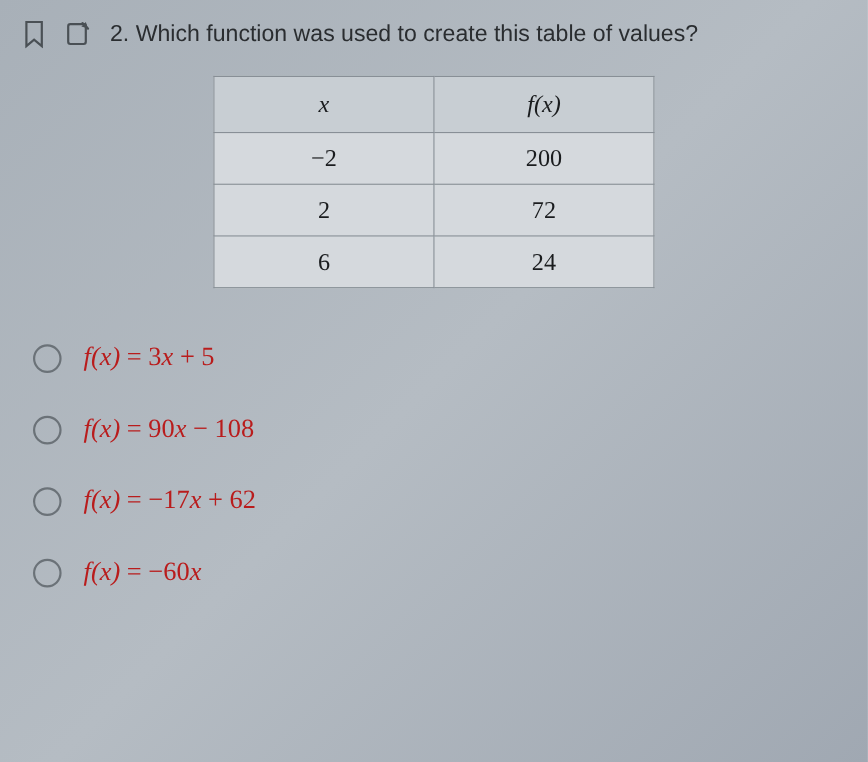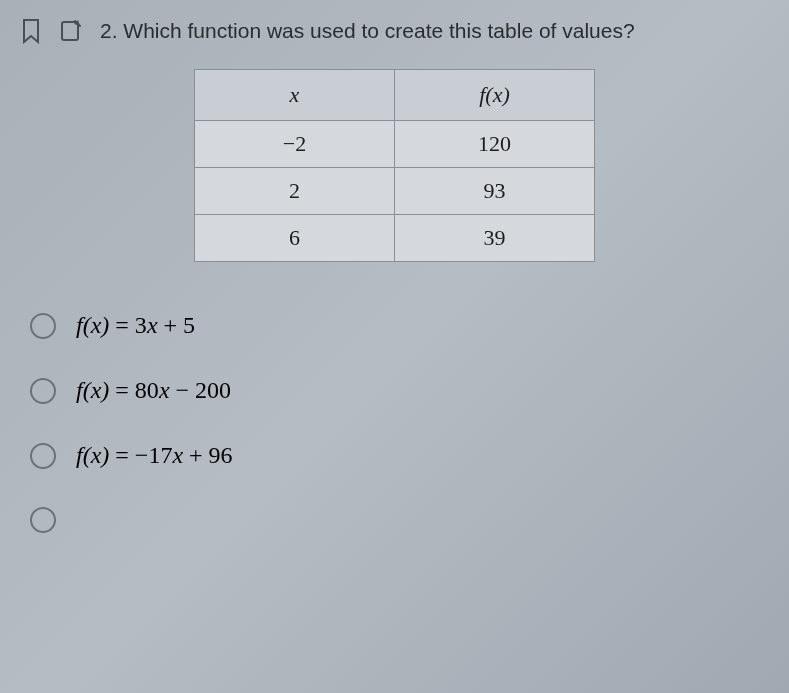--- a/index.html
+++ b/index.html
@@ -92,21 +92,21 @@
       width: 26px;
       height: 26px;
       border: 2px solid #6b7278;
       border-radius: 50%;
       background: transparent;
       flex-shrink: 0;
     }
     .option-text {
       font-family: 'Times New Roman', serif;
       font-size: 24px;
-      color: #000000;
+      color: #b91c1c;
       font-style: italic;
     }
     .option-text .fn {
       font-style: italic;
     }
     .option-text .num {
       font-style: normal;
     }
   </style>
 </head>
@@ -135,43 +135,44 @@
   <table>
     <thead>
       <tr>
         <th>x</th>
         <th class="fx-header"><span style="font-style:italic">f</span>(<span style="font-style:italic">x</span>)</th>
       </tr>
     </thead>
     <tbody>
       <tr>
         <td>−2</td>
-        <td>120</td>
+        <td>200</td>
       </tr>
       <tr>
         <td>2</td>
-        <td>93</td>
+        <td>72</td>
       </tr>
       <tr>
         <td>6</td>
-        <td>39</td>
+        <td>24</td>
       </tr>
     </tbody>
   </table>
 </div>
 
 <div class="options">
   <div class="option">
     <div class="radio"></div>
     <div class="option-text"><span class="fn">f</span>(<span class="fn">x</span>) <span class="num">= 3</span><span class="fn">x</span> <span class="num">+ 5</span></div>
   </div>
   <div class="option">
     <div class="radio"></div>
-    <div class="option-text"><span class="fn">f</span>(<span class="fn">x</span>) <span class="num">= 80</span><span class="fn">x</span> <span class="num">− 200</span></div>
+    <div class="option-text"><span class="fn">f</span>(<span class="fn">x</span>) <span class="num">= 90</span><span class="fn">x</span> <span class="num">− 108</span></div>
   </div>
   <div class="option">
     <div class="radio"></div>
-    <div class="option-text"><span class="fn">f</span>(<span class="fn">x</span>) <span class="num">= −17</span><span class="fn">x</span> <span class="num">+ 96</span></div>
+    <div class="option-text"><span class="fn">f</span>(<span class="fn">x</span>) <span class="num">= −17</span><span class="fn">x</span> <span class="num">+ 62</span></div>
   </div>
   <div class="option">
     <div class="radio"></div>
+    <div class="option-text"><span class="fn">f</span>(<span class="fn">x</span>) <span class="num">= −60</span><span class="fn">x</span></div>
   </div>
 </div>
 
 </body></html>

